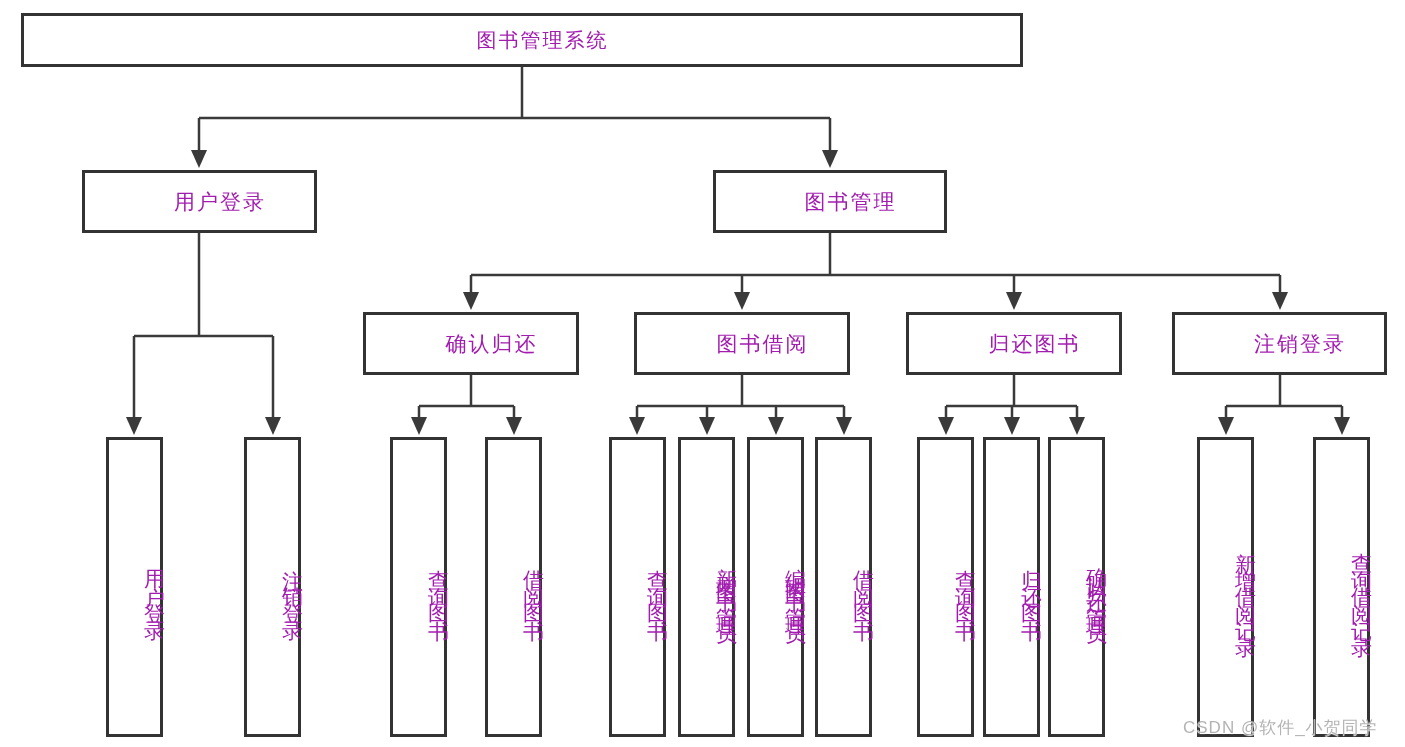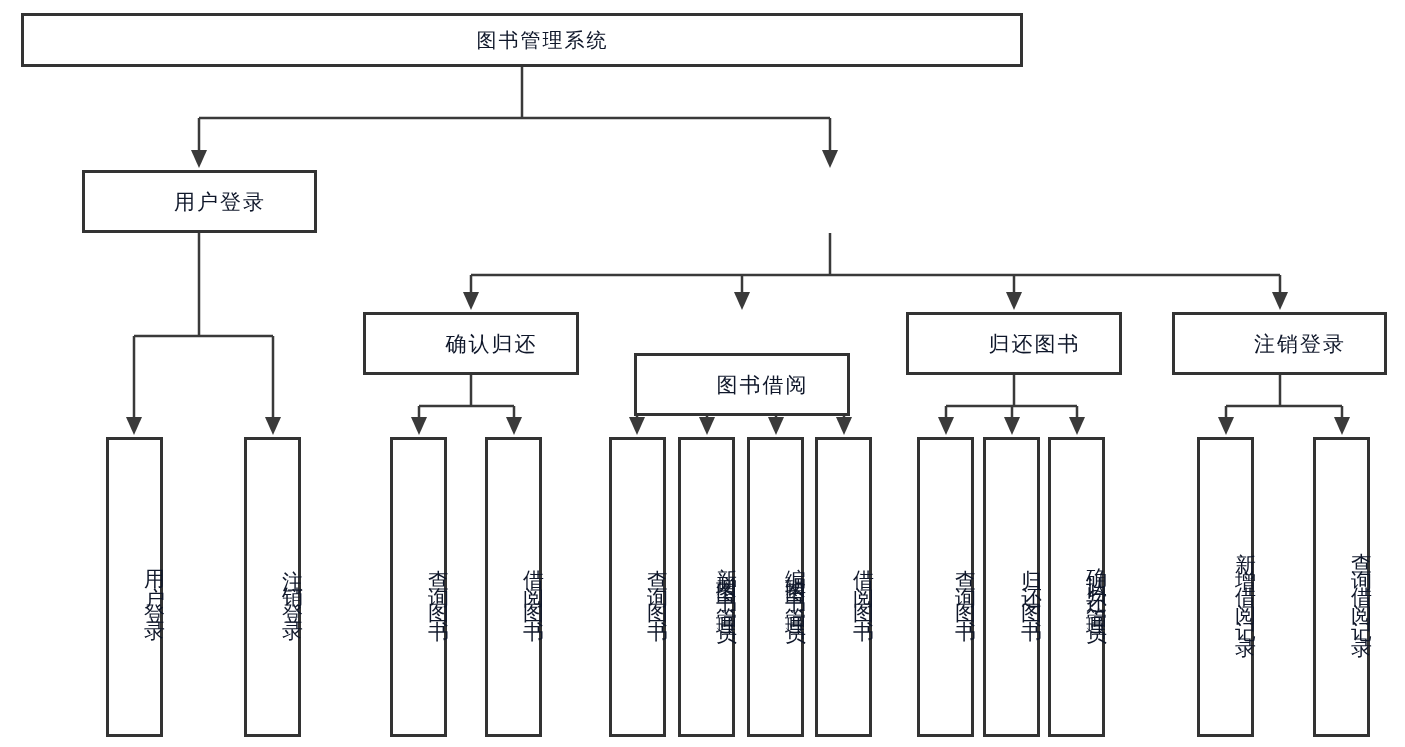--- a/index.html
+++ b/index.html
@@ -13,21 +13,21 @@
   }
   .edges { position: absolute; left: 0; top: 0; }
   .box {
     position: absolute;
     background: #ffffff;
     border: 3px solid #333333;
     box-sizing: border-box;
     display: flex;
     align-items: center;
     justify-content: center;
-    color: #0f172a;
+    color: #a21caf;
     z-index: 2;
     padding-left: 41px;
   }
   .hbox .lbl {
     font-size: 21px;
     letter-spacing: 2px;
     white-space: nowrap;
   }
   .root-box .lbl { font-size: 20px; }
   .vbox { width: 57px; height: 300px; top: 437px; }
@@ -97,25 +97,28 @@
     </g>
   </svg>
 
   <div class="box hbox root-box" style="left:21px; top:13px; width:1002px; height:54px;">
     <span class="lbl">图书管理系统</span>
   </div>
 
   <div class="box hbox" style="left:82px; top:170px; width:235px; height:63px;">
     <span class="lbl">用户登录</span>
   </div>
+  <div class="box hbox" style="left:713px; top:170px; width:234px; height:63px;">
+    <span class="lbl">图书管理</span>
+  </div>
 
   <div class="box hbox" style="left:363px; top:312px; width:216px; height:63px;">
     <span class="lbl">确认归还</span>
   </div>
-  <div class="box hbox" style="left:634px; top:312px; width:216px; height:63px;margin-top:41px;">
+  <div class="box hbox" style="left:634px; top:312px; width:216px; height:63px;">
     <span class="lbl">图书借阅</span>
   </div>
   <div class="box hbox" style="left:906px; top:312px; width:216px; height:63px;">
     <span class="lbl">归还图书</span>
   </div>
   <div class="box hbox" style="left:1172px; top:312px; width:215px; height:63px;">
     <span class="lbl">注销登录</span>
   </div>
 
   <div class="box vbox" style="left:106px;">
@@ -155,14 +158,15 @@
     <span class="vtext long">确认归还（管理员）</span>
   </div>
 
   <div class="box vbox" style="left:1197px;">
     <span class="vtext">新增借阅记录</span>
   </div>
   <div class="box vbox" style="left:1313px;">
     <span class="vtext">查询借阅记录</span>
   </div>
 
+  <div class="watermark">CSDN @软件_小贺同学</div>
 
 </div>
 
 </body></html>

